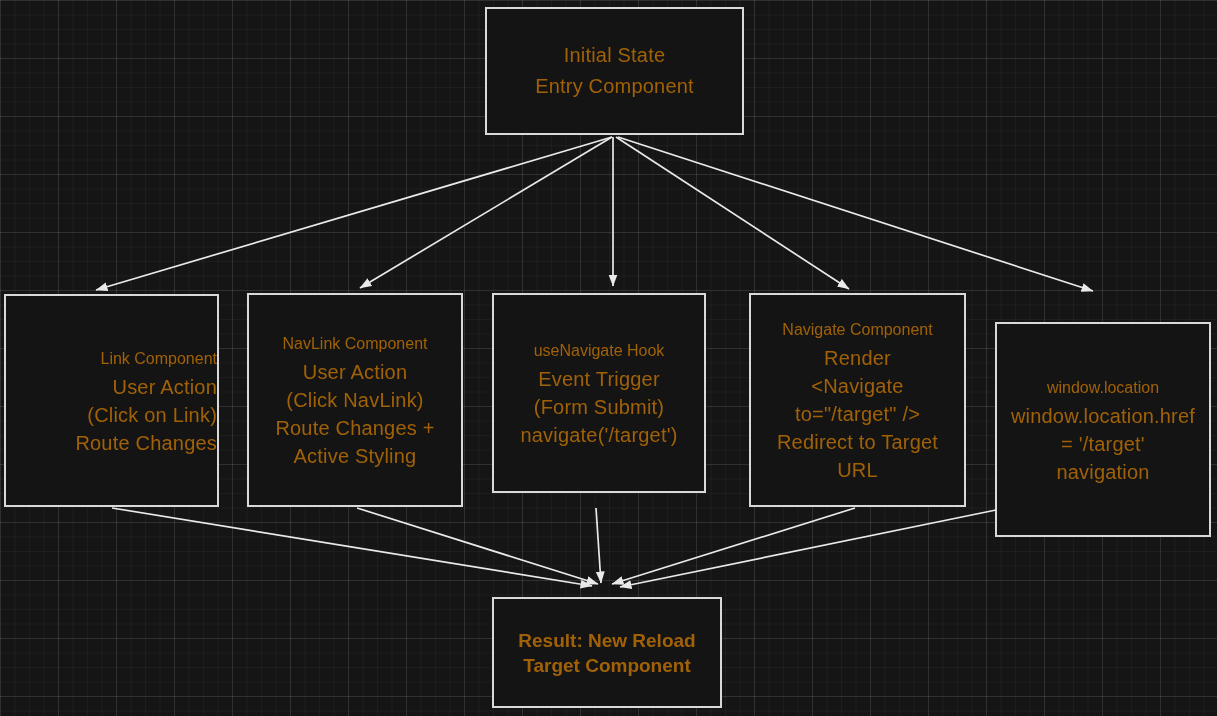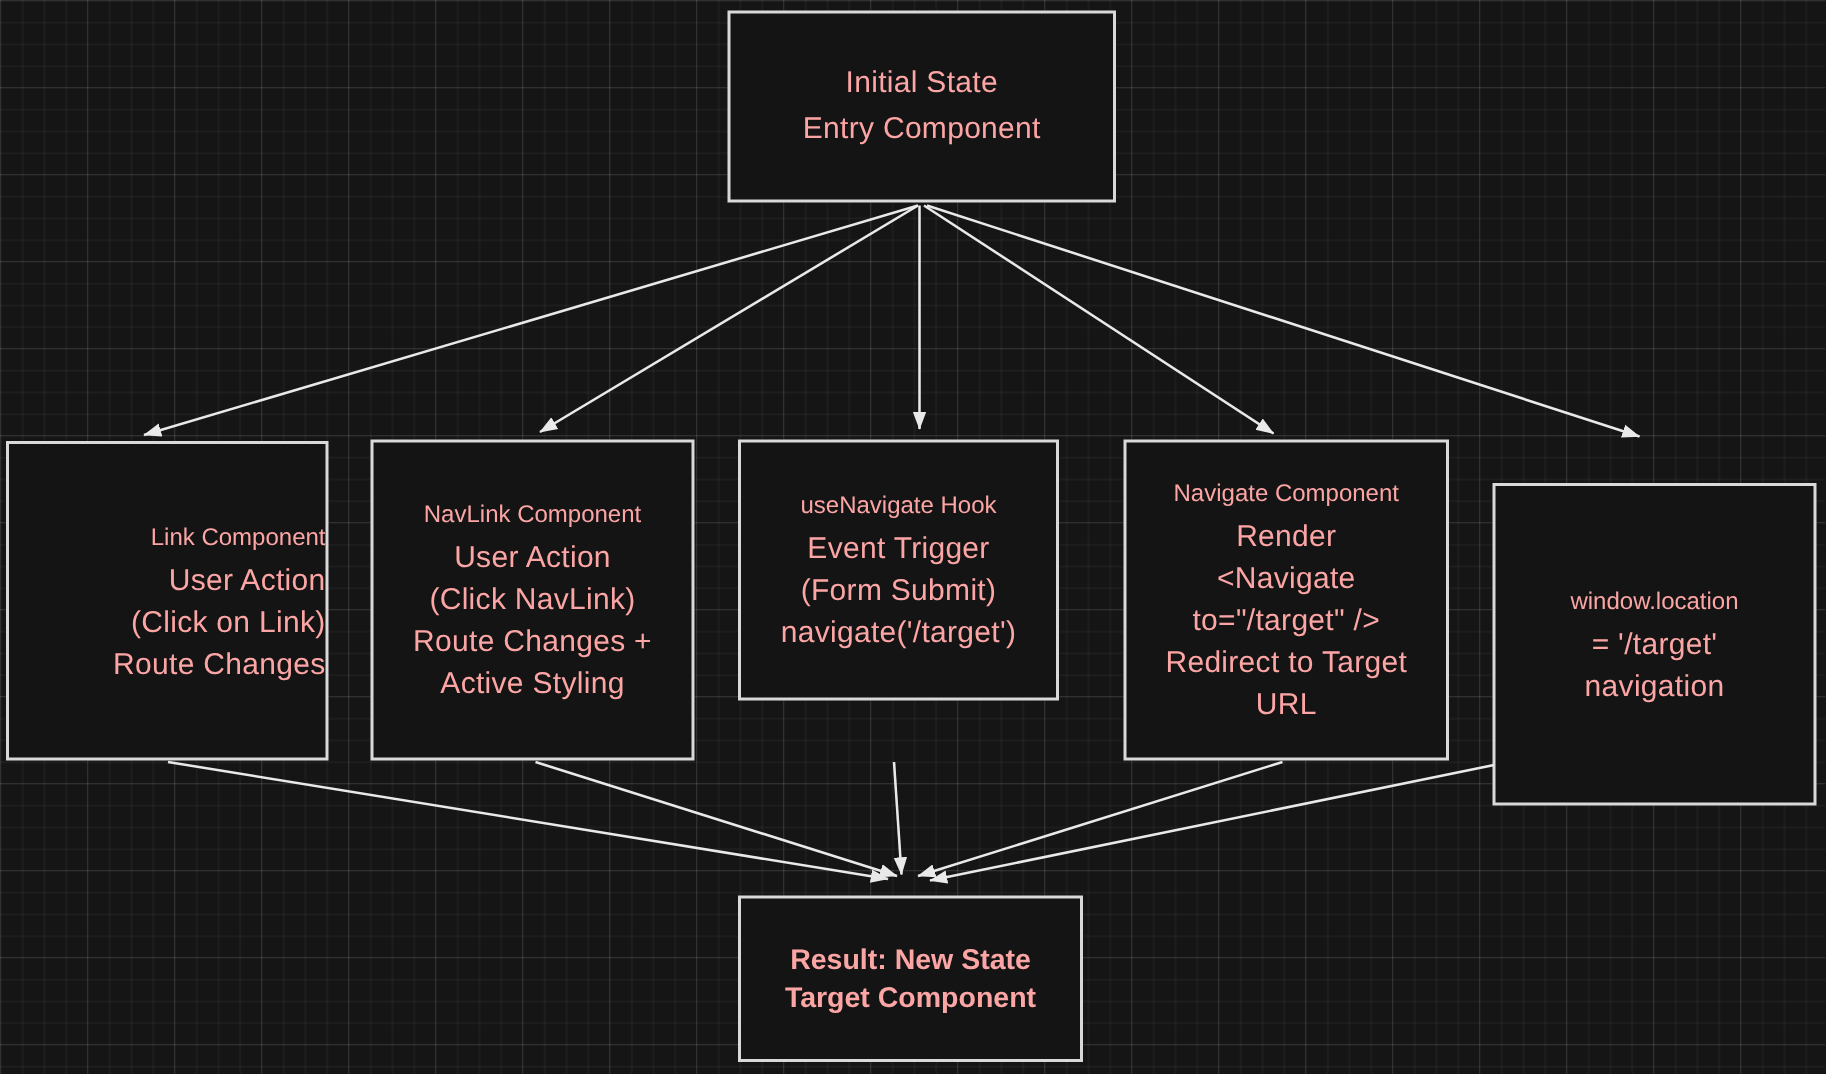--- a/index.html
+++ b/index.html
@@ -13,42 +13,42 @@
     height: 716px;
     overflow: hidden;
     background-color: #151515;
     background-image:
       linear-gradient(rgba(255,255,255,0.085) 1px, transparent 1px),
       linear-gradient(90deg, rgba(255,255,255,0.085) 1px, transparent 1px),
       linear-gradient(rgba(255,255,255,0.035) 1px, transparent 1px),
       linear-gradient(90deg, rgba(255,255,255,0.035) 1px, transparent 1px);
     background-size: 58px 58px, 58px 58px, 14.5px 14.5px, 14.5px 14.5px;
     font-family: "Liberation Sans", sans-serif;
-    color: #fca5a5;
+    color: #a16207;
   }
   .node {
     position: absolute;
     box-sizing: border-box;
     background: #141414;
     border: 2px solid #d9d9d9;
     display: flex;
     flex-direction: column;
     justify-content: center;
     align-items: center;
     text-align: center;
     z-index: 1;
   }
   .node .line { width: 100%; }
   .lg { font-size: 20px; line-height: 28px; letter-spacing: 0.2px; }
   .sm { font-size: 16px; line-height: 28px; }
   .node-top    { left: 485px; top: 7px;   width: 259px; height: 128px; }
   .node-top .lg { line-height: 31px; }
   .node-m1 { left: 4px;    top: 294px; width: 215px; height: 213px; text-align: right; }
   .node-m2 { left: 247px;  top: 293px; width: 216px; height: 214px; }
-  .node-m3 { left: 492px;  top: 293px; width: 214px; height: 174px; }
+  .node-m3 { left: 492px;  top: 293px; width: 214px; height: 200px; }
   .node-m4 { left: 749px;  top: 293px; width: 217px; height: 214px; text-align: center; }
   .node-m5 { left: 995px;  top: 294px; width: 216px; height: 215px; margin-top: 28px; }
   .node-bottom { left: 492px; top: 597px; width: 230px; height: 111px; }
   .node-bottom .line { font-weight: bold; font-size: 19px; line-height: 25px; }
   svg.edges {
     position: absolute;
     left: 0; top: 0;
     width: 1217px; height: 716px;
     z-index: 2;
     pointer-events: none;
@@ -112,22 +112,23 @@
     <div class="line sm">Navigate Component</div>
     <div class="line lg">Render</div>
     <div class="line lg">&lt;Navigate</div>
     <div class="line lg">to="/target" /&gt;</div>
     <div class="line lg">Redirect to Target</div>
     <div class="line lg">URL</div>
   </div>
 
   <div class="node node-m5">
     <div class="line sm">window.location</div>
+    <div class="line lg">window.location.href</div>
     <div class="line lg">= '/target'</div>
     <div class="line lg">navigation</div>
   </div>
 
   <div class="node node-bottom">
-    <div class="line">Result: New State</div>
+    <div class="line">Result: New Reload</div>
     <div class="line">Target Component</div>
   </div>
 
 </div>
 
 </body></html>

